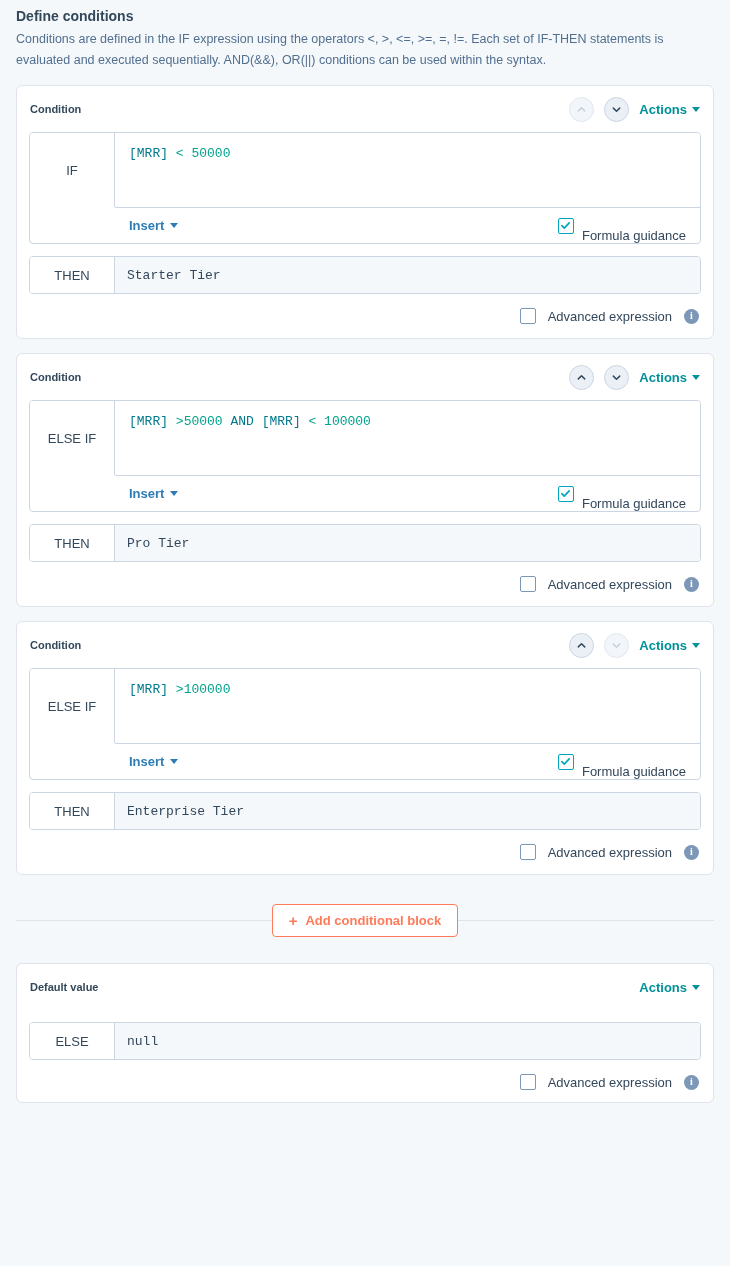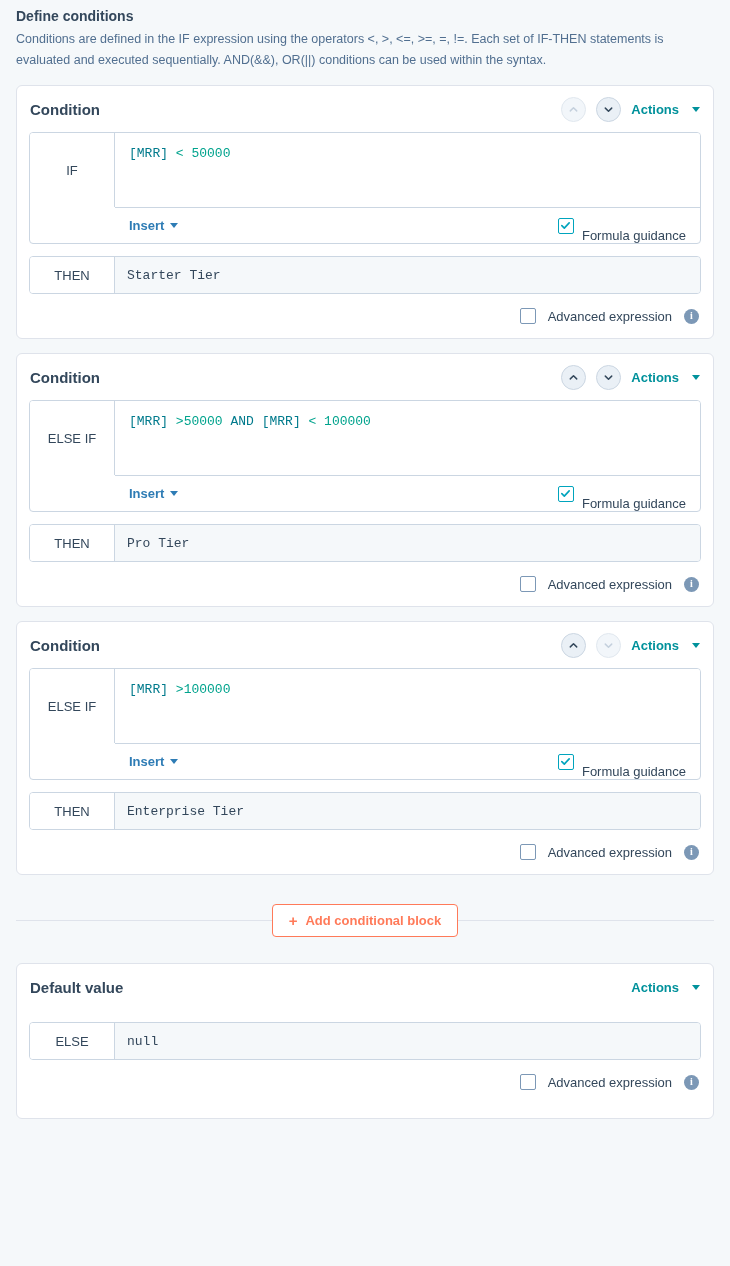--- a/index.html
+++ b/index.html
@@ -47,21 +47,21 @@
   }
 
   .card-header {
     display: flex;
     align-items: center;
     justify-content: space-between;
     height: 46px;
     padding: 0 1px;
   }
   .card-title {
-    font-size: 15px;
+    font-size: 11px;
     font-weight: 700;
     color: #33475b;
   }
   .card-header-right {
     display: flex;
     align-items: center;
     gap: 10px;
   }
 
   .round-btn {
@@ -80,21 +80,21 @@
   .round-btn.is-disabled { border-color: #e1e8ef; background: #f2f6fa; cursor: default; }
   .round-btn.is-disabled svg polyline { stroke: #c4d0dd; }
 
   .actions-link {
     font-size: 13px;
     font-weight: 600;
     color: #00919b;
     cursor: pointer;
     display: flex;
     align-items: center;
-    gap: 13px;
+    gap: 5px;
     white-space: nowrap;
   }
   .caret {
     width: 0; height: 0;
     border-left: 4.5px solid transparent;
     border-right: 4.5px solid transparent;
     border-top: 5px solid #00919b;
   }
 
   
@@ -240,21 +240,21 @@
     font-weight: 600;
     padding: 8px 16px;
     display: flex;
     align-items: center;
     gap: 8px;
     cursor: pointer;
     font-family: "Liberation Sans", sans-serif;
   }
   .plus { font-size: 15px; line-height: 1; }
 
-  .default-card { margin-top: 14px; padding-bottom: 28px; }
+  .default-card { margin-top: 14px; padding-bottom: 12px; }
 </style>
 </head>
 <body>
 
 <div class="page">
 
   <div>
     <div class="section-title">Define conditions</div>
     <div class="section-desc">Conditions are defined in the IF expression using the operators &lt;, &gt;, &lt;=, &gt;=, =, !=. Each set of IF-THEN statements is evaluated and executed sequentially. AND(&amp;&amp;), OR(||) conditions can be used within the syntax.</div>
   </div>

